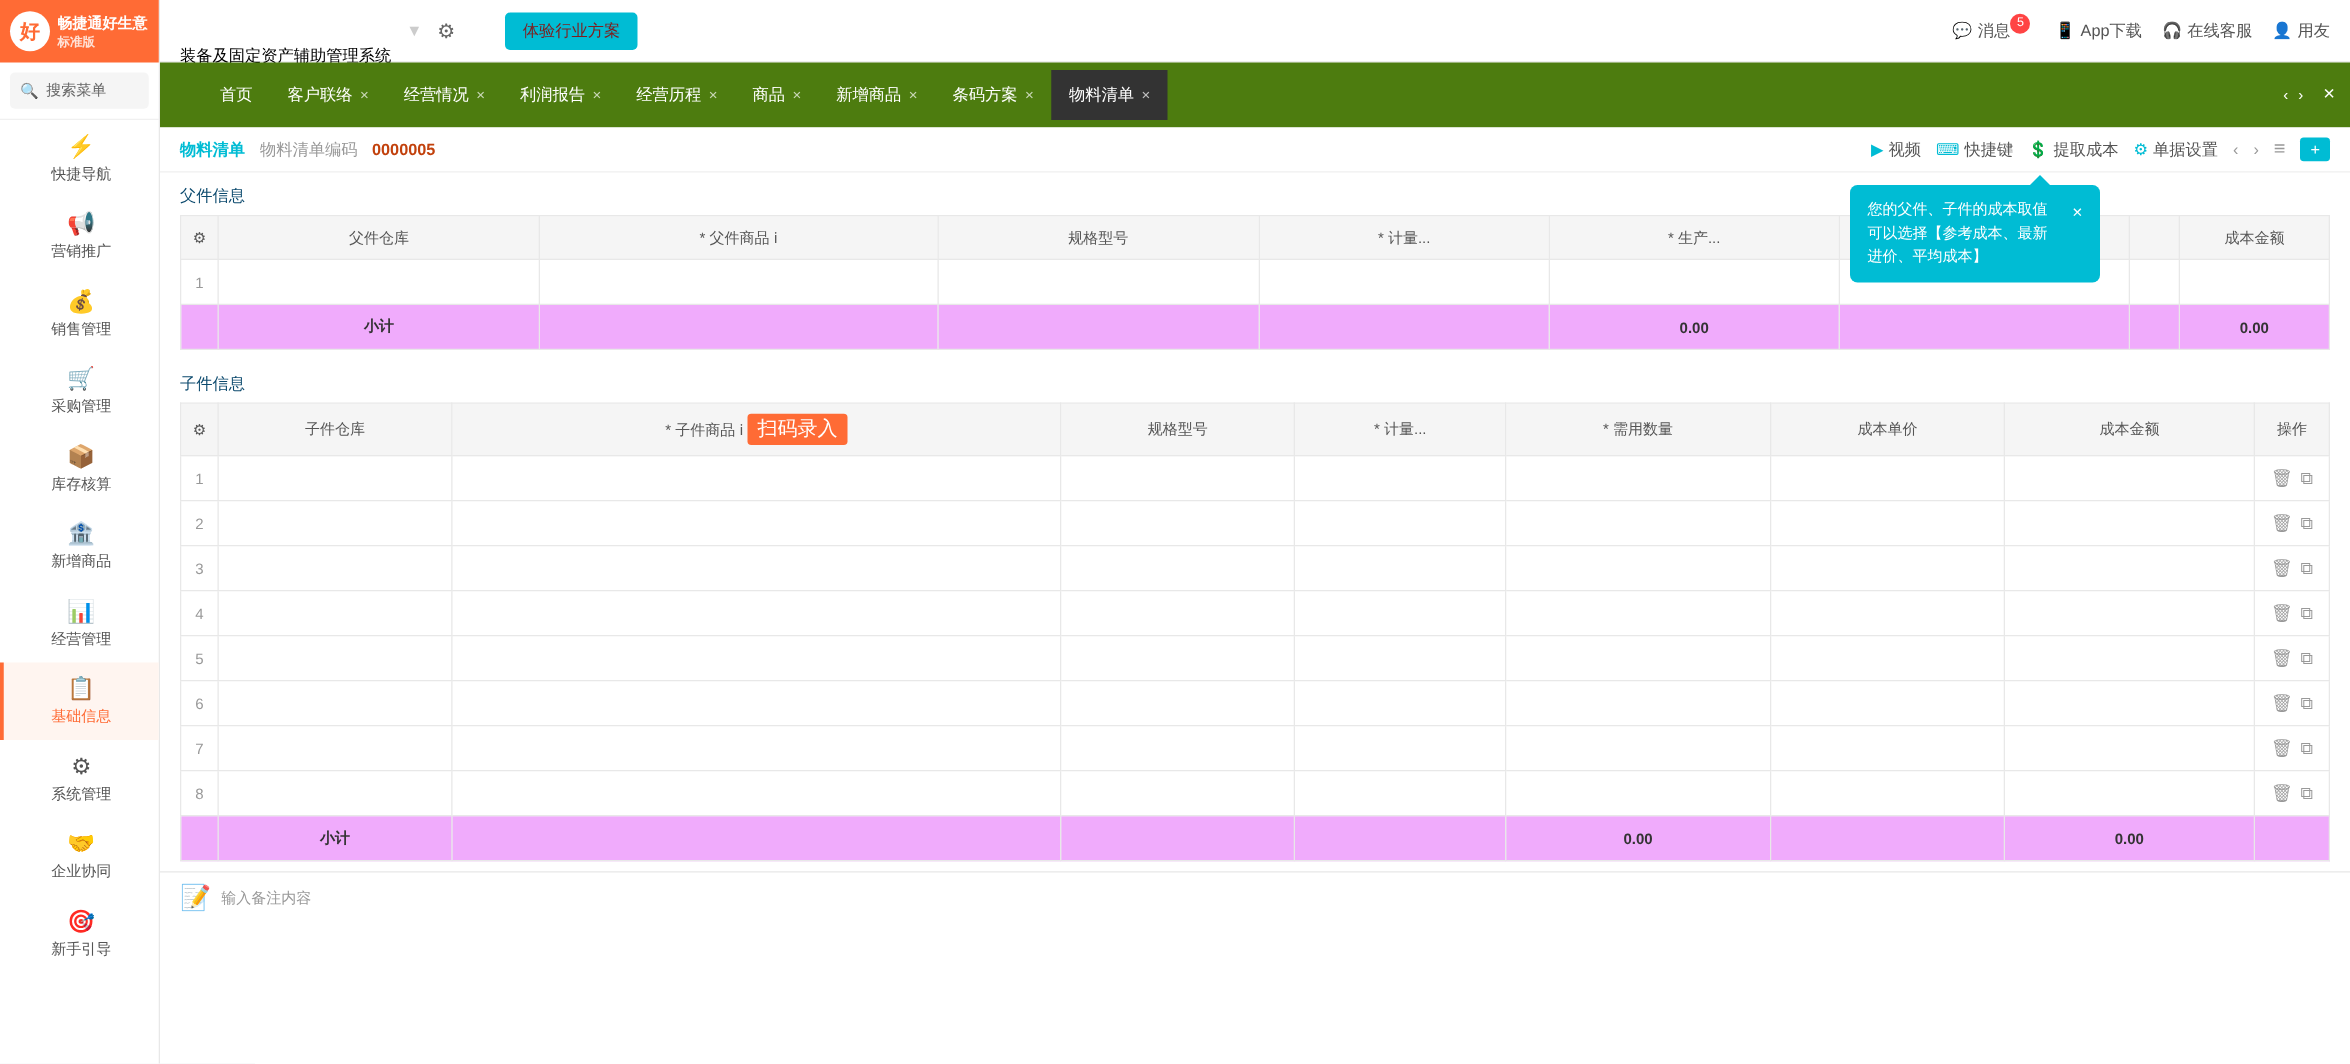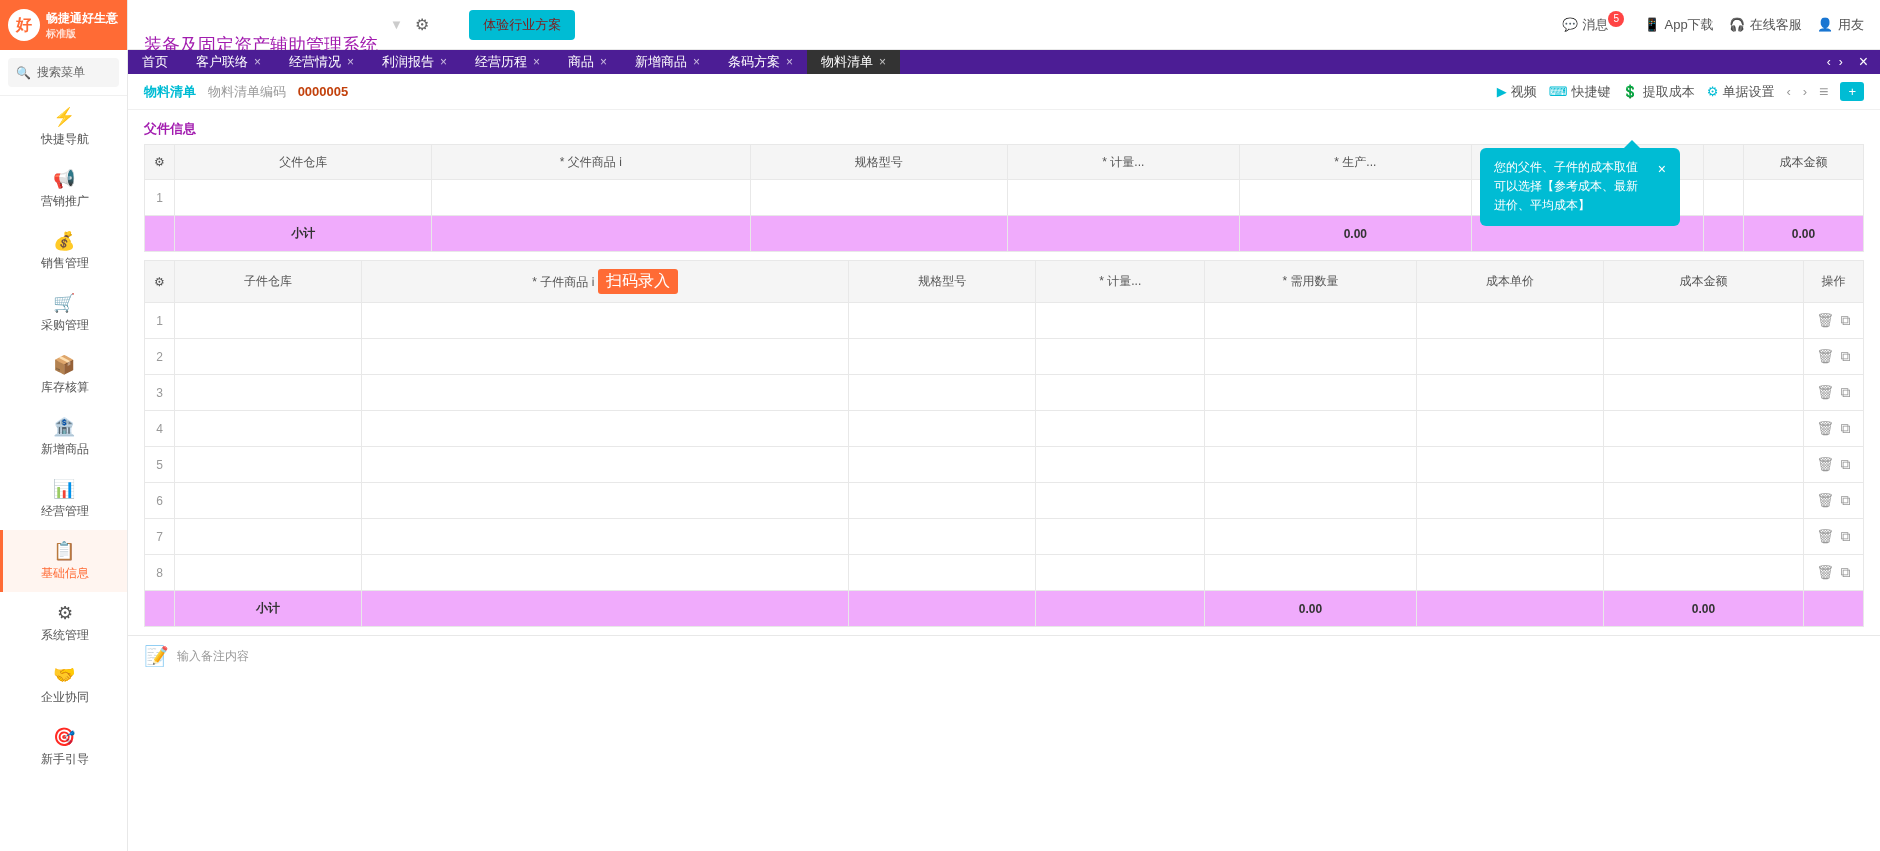--- a/index.html
+++ b/index.html
@@ -83,21 +83,21 @@
       justify-content: space-between;
       padding: 0 16px;
       border-bottom: 1px solid #e8e8e8;
       flex-shrink: 0;
     }
     .top-header-left {
       display: flex;
       align-items: center;
       gap: 12px;
     }
-    .system-title { font-size: 18px; color: #a21caf; margin-top: 40px; }
+    .system-title { font-size: 13px; color: #000000; margin-top: 40px; }
     .settings-icon { color: #666; cursor: pointer; font-size: 16px; }
     .experience-btn {
       background: #00bcd4;
       color: #7f1d1d;
       border: none;
       border-radius: 4px;
       padding: 6px 14px;
       cursor: pointer;
       font-size: 13px;
       margin-left: 28px;
@@ -122,26 +122,27 @@
       width: 16px; height: 16px;
       font-size: 10px;
       display: flex; align-items: center; justify-content: center;
       position: relative;
       top: -6px;
       left: -4px;
     }
 
     
     .nav-tabs {
-      background: #4c1d95;
+      background: #4d7c0f;
       display: flex;
       align-items: center;
       flex-shrink: 0;
-      height: 24px;
+      height: 52px;
       overflow: hidden;
+      padding-left: 34px;
     }
     .nav-tab {
       padding: 0 14px;
       height: 40px;
       display: flex;
       align-items: center;
       gap: 6px;
       cursor: pointer;
       color: #fff;
       font-size: 13px;
@@ -206,22 +207,22 @@
       cursor: pointer;
     }
     .sub-header-action .icon { color: #00bcd4; }
 
     
     .section {
       padding: 0 16px 8px;
     }
     .section-title {
       font-size: 13px;
-      color: #a21caf;
-      font-weight: bold;
+      color: #0c4a6e;
+      font-weight: normal;
       padding: 10px 0 6px;
     }
 
     
     .data-table {
       width: 100%;
       border-collapse: collapse;
       font-size: 12px;
     }
     .data-table th {
@@ -538,20 +539,21 @@
             <td><span style="font-weight:bold">0.00</span></td>
             <td></td>
             <td></td>
             <td style="font-weight:bold">0.00</td>
           </tr>
         </tbody>
       </table>
     </div>
 
     <div class="section">
+      <div class="section-title">子件信息</div>
       <table class="data-table">
         <thead>
           <tr>
             <th class="th-settings">⚙</th>
             <th>子件仓库</th>
             <th>
               * 子件商品 ℹ
               <button class="scan-btn">扫码录入</button>
             </th>
             <th>规格型号</th>

